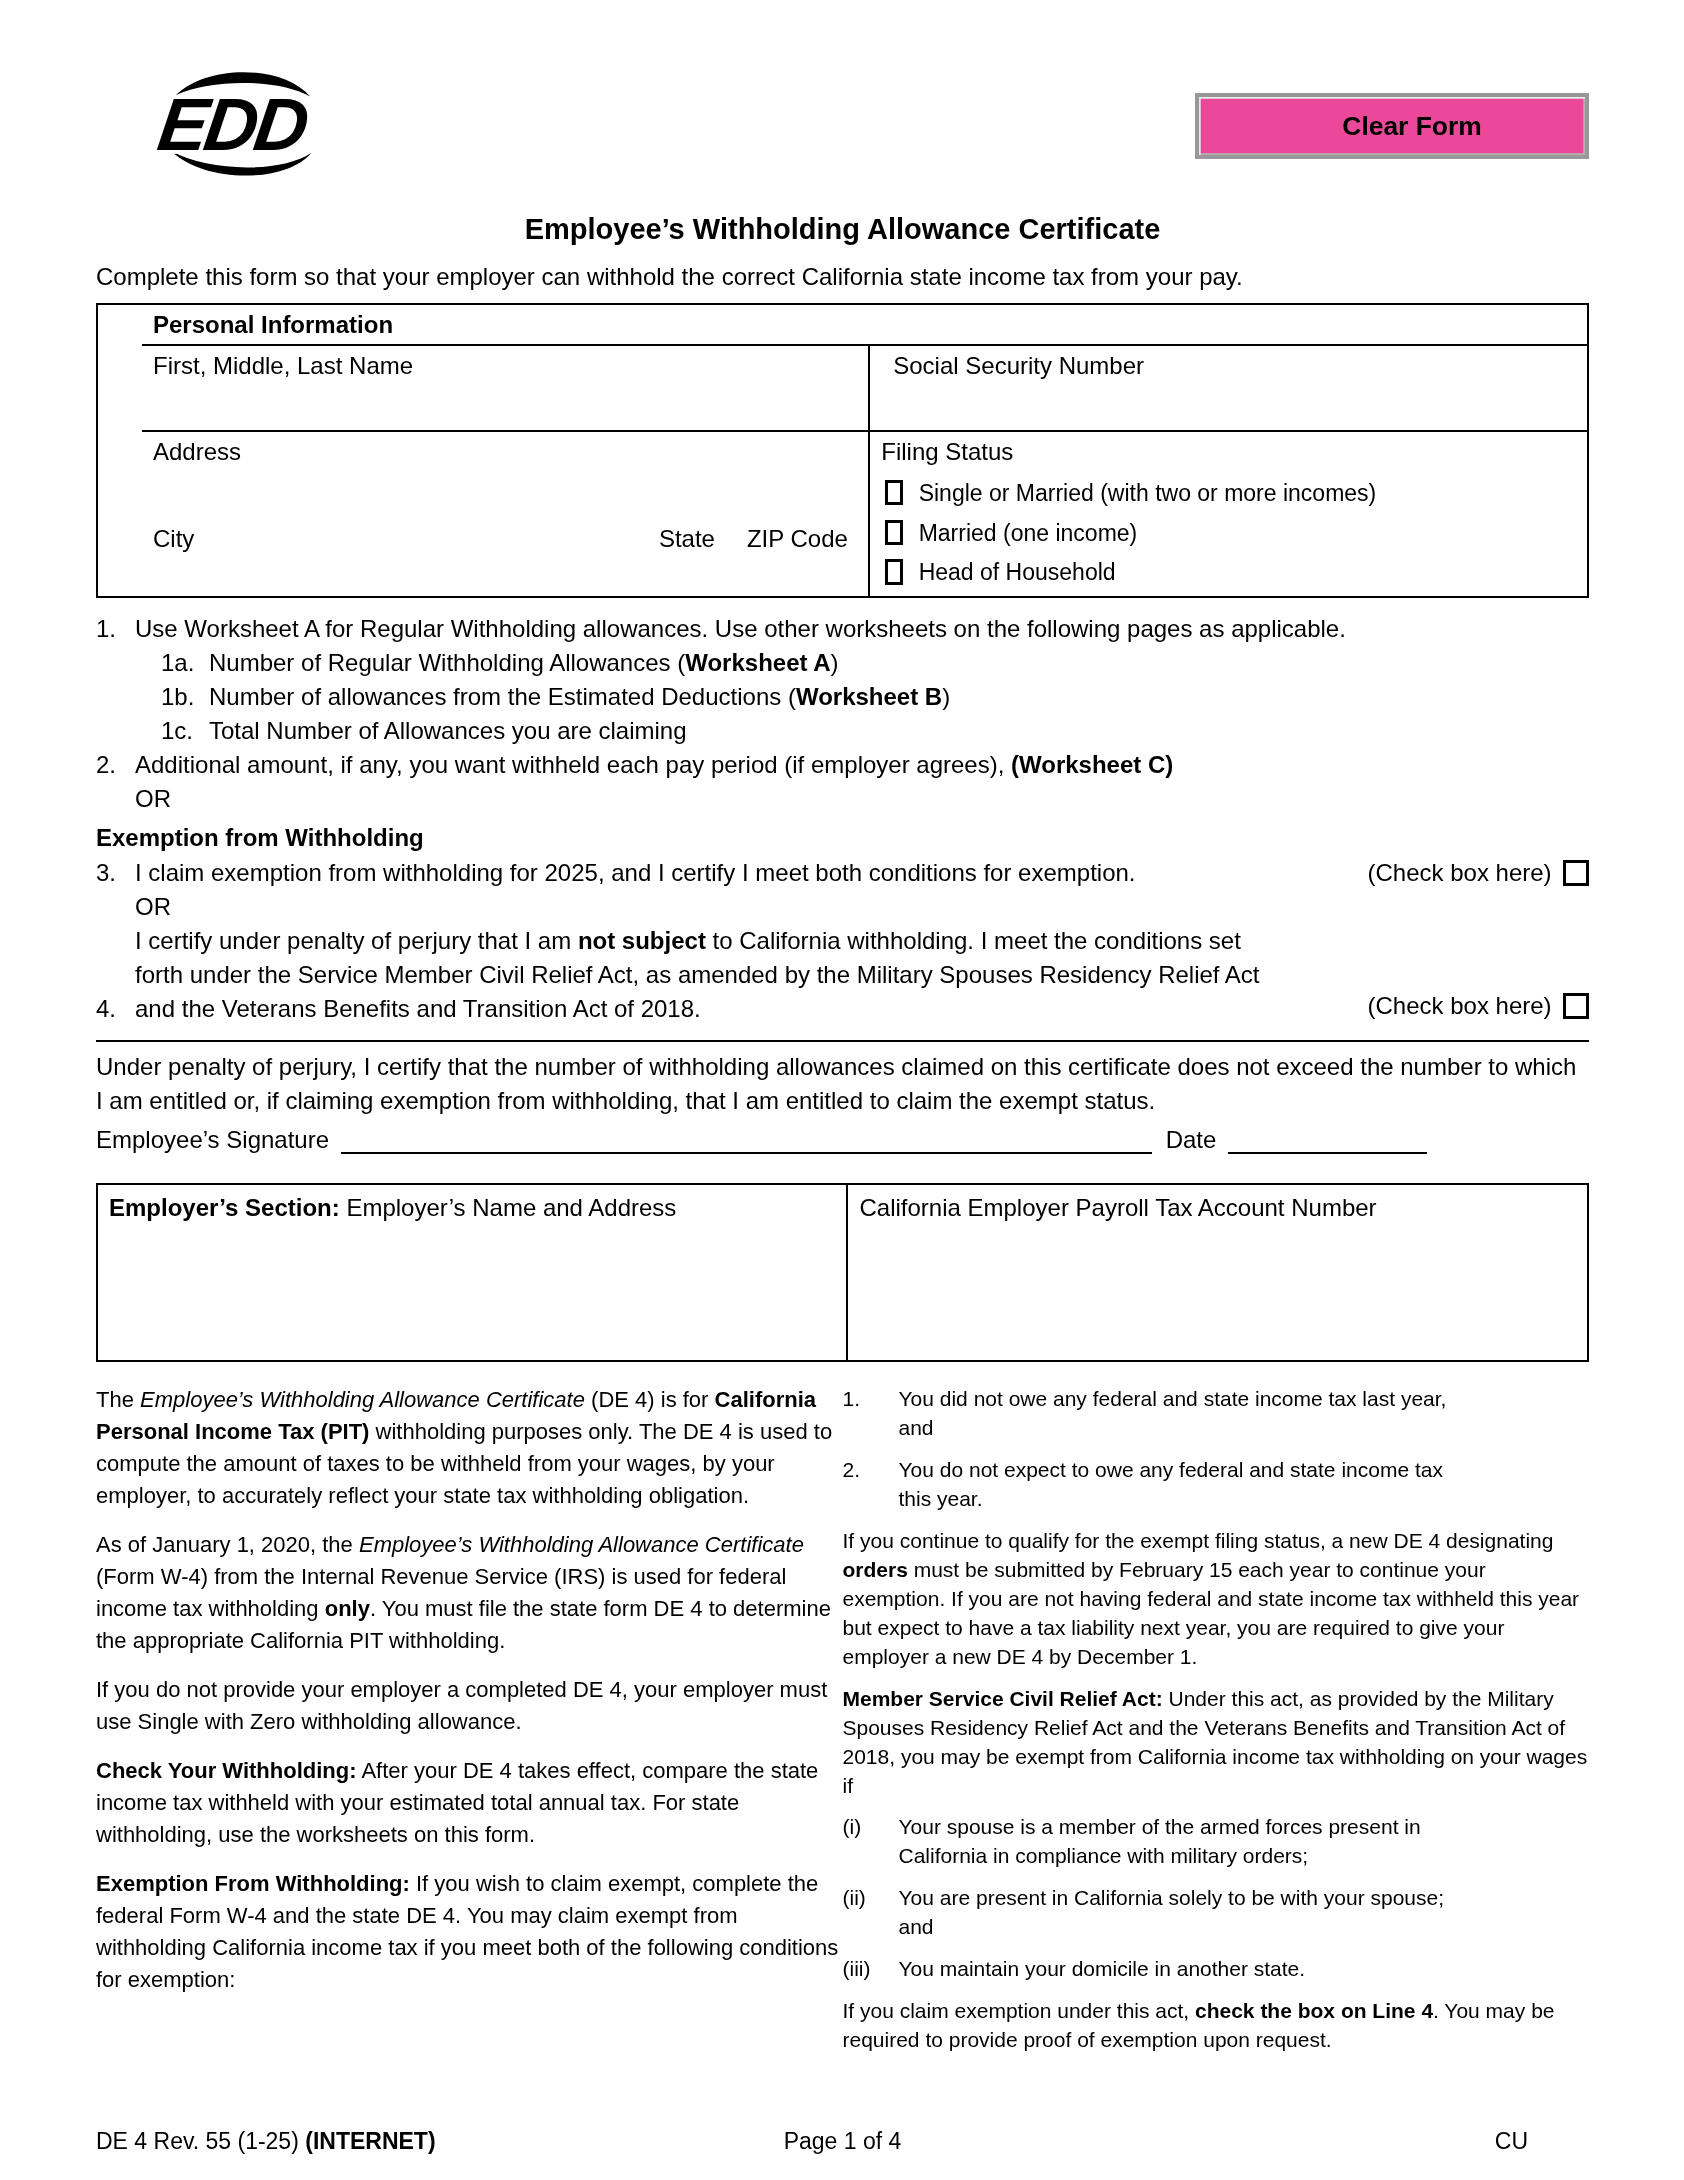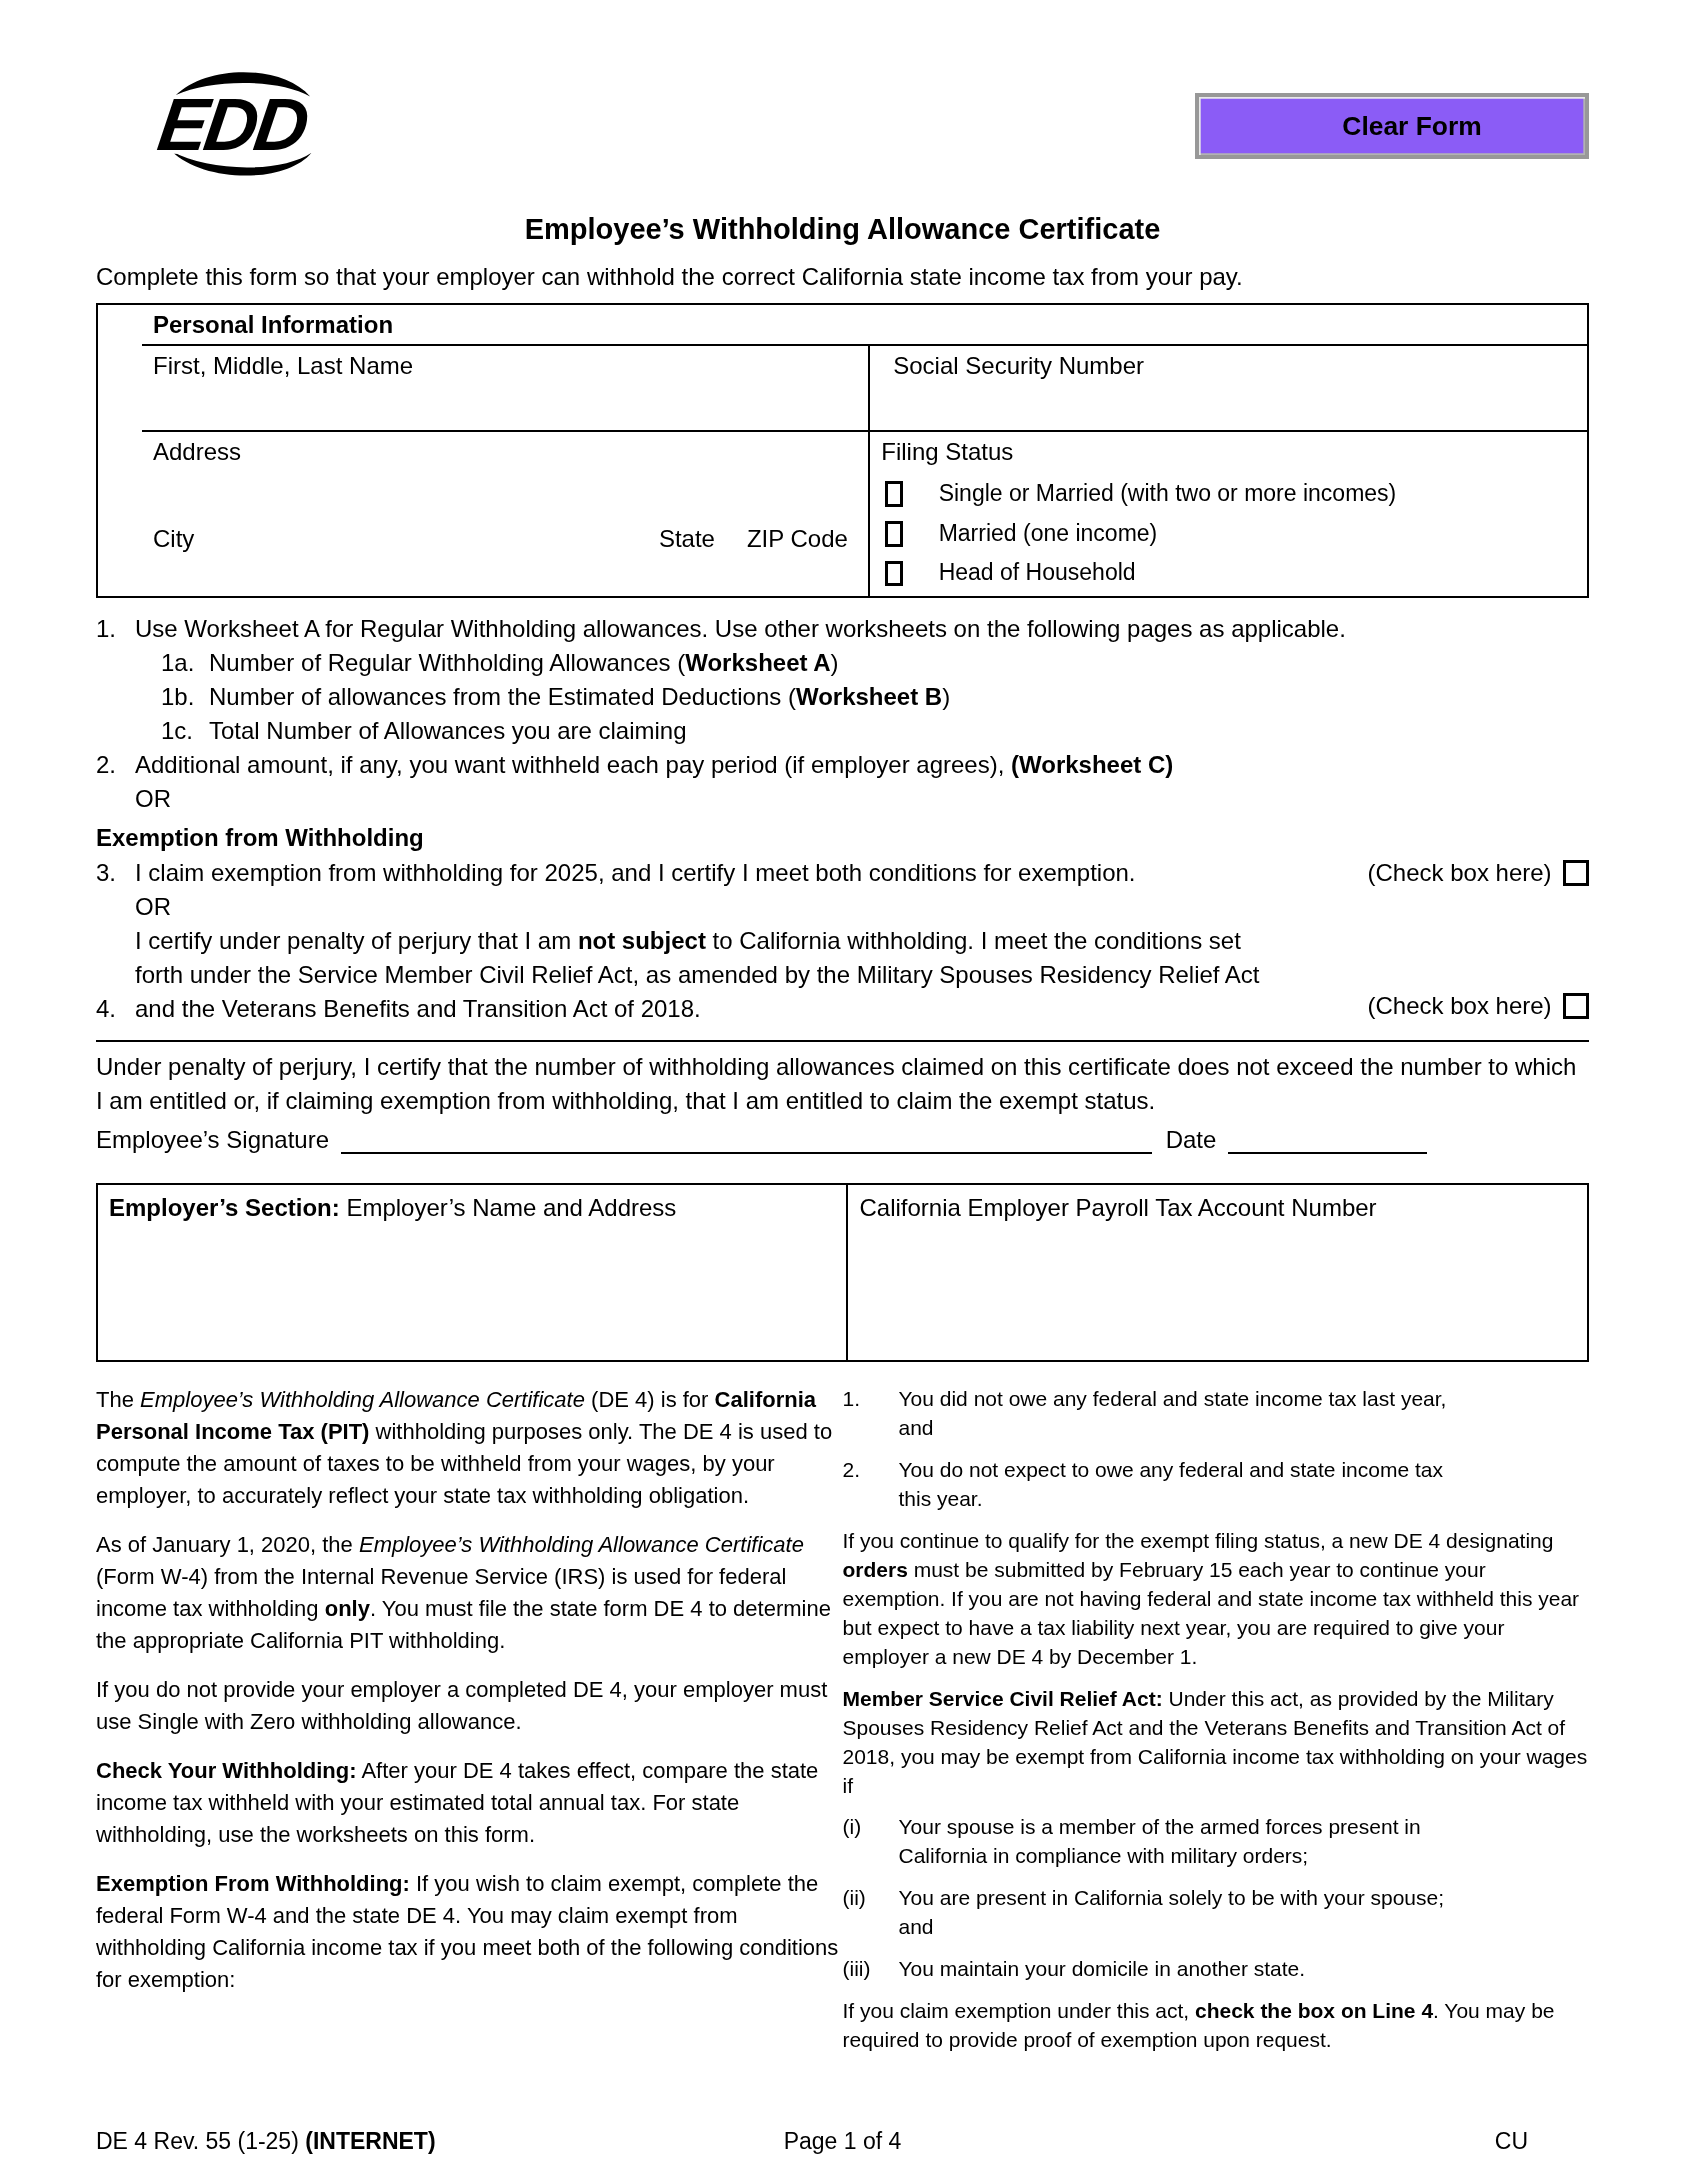--- a/index.html
+++ b/index.html
@@ -10,21 +10,21 @@
     padding:44px 96px 0;overflow:hidden;
   }
   .b{font-weight:700}
   .i{font-style:italic}
 
   
   .hdr{position:relative;height:204px;}
   .logo{position:absolute;left:44px;top:10.2px;}
   .clear-btn{
     position:absolute;right:0;top:49px;width:394px;height:66px;
-    background:#8b5cf6;border:4.3px solid #989898;box-sizing:border-box;
+    background:#ec4899;border:4.3px solid #989898;box-sizing:border-box;
     box-shadow:inset 1.7px 1.7px 0 #e9e9e9, inset -1.7px -1.7px 0 #b2b2b2;
     display:flex;align-items:center;justify-content:center;
     font-weight:700;font-size:26.4px;cursor:pointer;padding-left:40px;
   }
   .title{position:absolute;left:0;right:0;bottom:1.7px;text-align:center;font-size:29px;font-weight:700;}
 
   .intro{margin:15.3px 0 0;}
 
   
   .pi{margin-top:12px;border:2.6px solid #000;padding-left:44px;}
@@ -33,21 +33,21 @@
   .pi-r2{border-bottom:2.6px solid #000;height:84px;gap:12px;}
   .cell{padding:6px 11px;box-sizing:border-box;}
   .cell-l{border-right:2.6px solid #000;}
   .pi-r3{height:164px;}
   .addr-cell{display:flex;flex-direction:column;}
   .cityrow{margin-top:auto;margin-bottom:43px;display:flex;padding:0 20.4px 0 11px;}
   .state-lbl{margin-left:auto;}
   .zip-lbl{margin-left:32px;}
   .fs-cell{display:flex;flex-direction:column;}
   .fs-opts{margin:13.6px 0 0 3.4px;display:flex;flex-direction:column;gap:12.8px;}
-  .opt{display:flex;align-items:flex-end;font-size:23px;gap:20px;}
+  .opt{display:flex;align-items:flex-start;font-size:23px;}
   .cb{box-sizing:border-box;width:18px;height:25.6px;border:3.4px solid #000;margin-right:16px;flex:none;cursor:pointer;background:#fff;}
 
   
   .list{margin-top:13.6px;}
   .fl{display:flex;line-height:34px;}
   .fl .num{width:39px;flex:none;}
   .sub{margin-left:65px;}
   .sub .num{width:48px;}
   .orline{margin-left:39px;line-height:34px;}
   .exh{font-weight:700;line-height:36px;margin-top:4.3px;}

